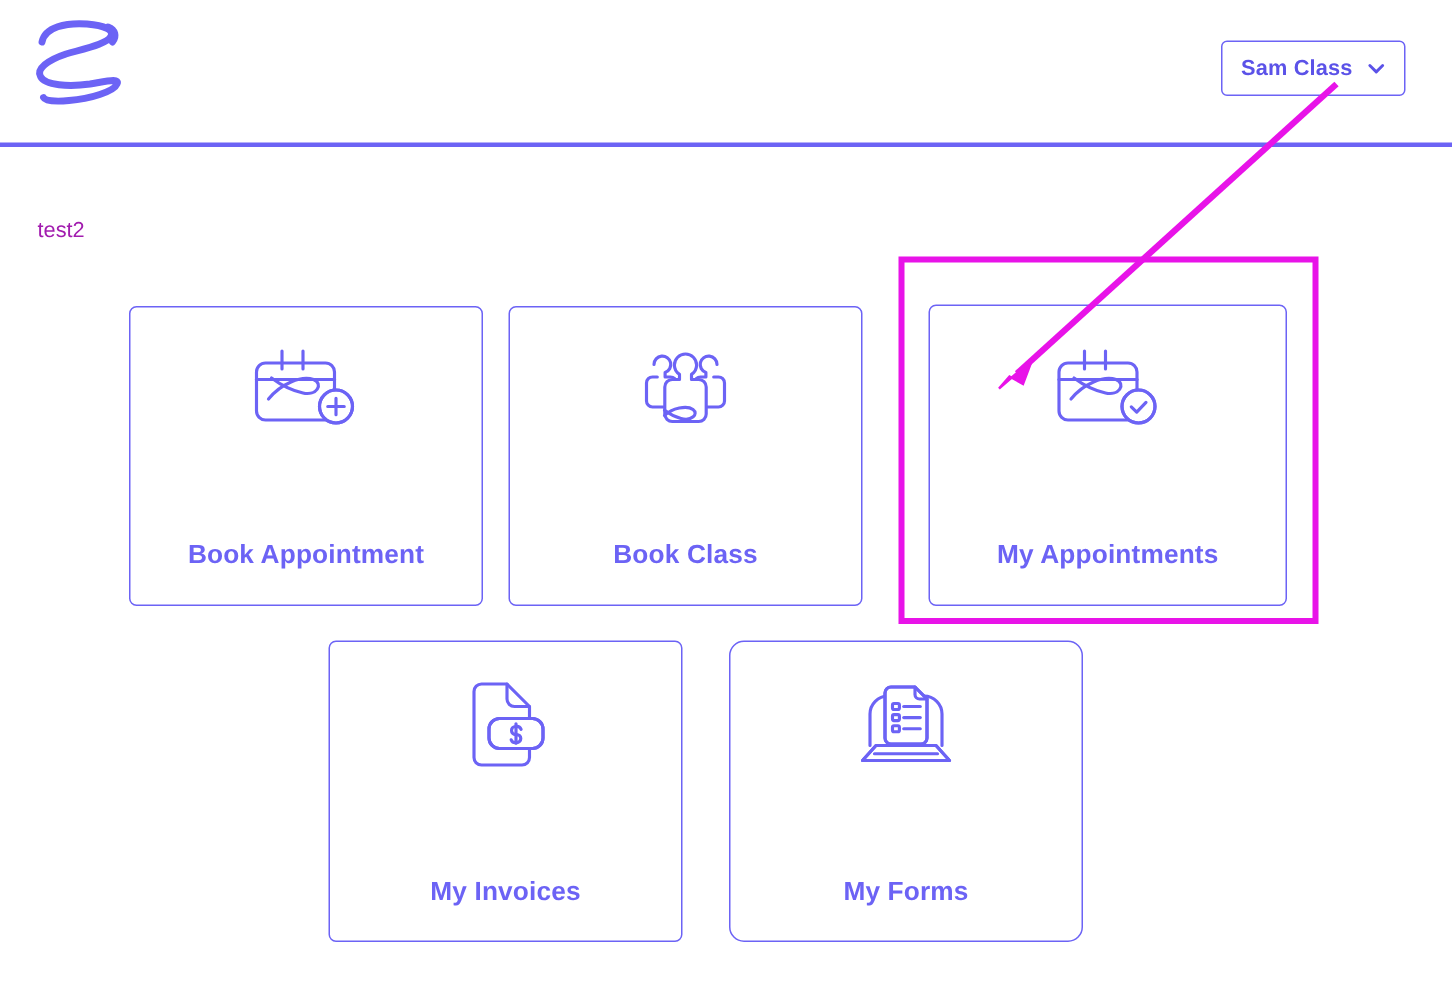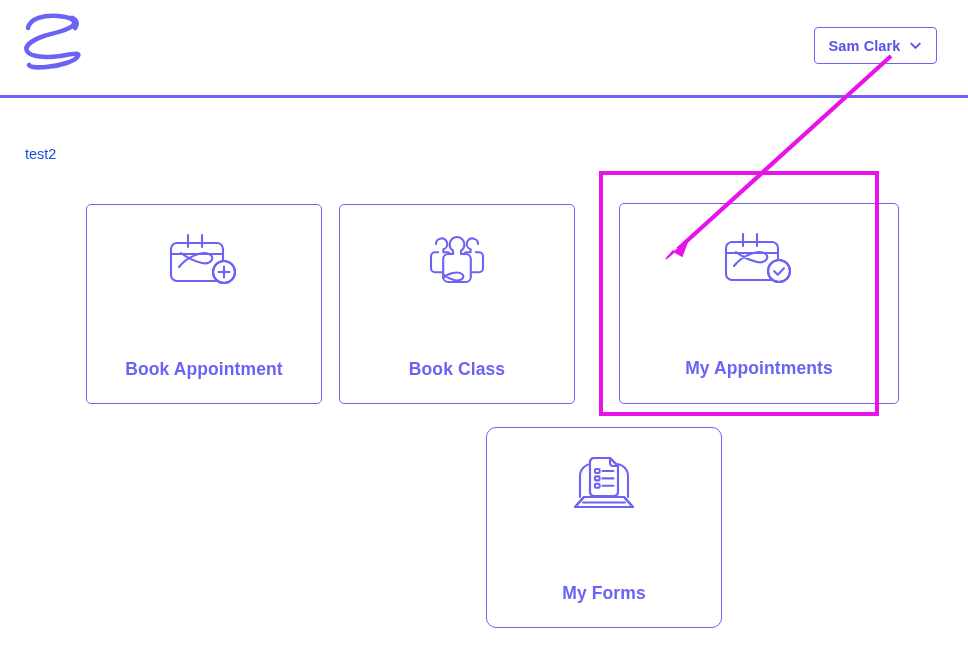--- a/index.html
+++ b/index.html
@@ -58,21 +58,21 @@
   .chev {
     width: 13px; height: 13px;
     display: block;
   }
 
   
   .page-label {
     position: absolute;
     left: 25px; top: 146px;
     font-size: 14.5px;
-    color: #1d4ed8;
+    color: #a21caf;
   }
 
   
   .card {
     position: absolute;
     background: #ffffff;
     border: 1.4px solid #6c63f5;
     border-radius: 5px;
     cursor: pointer;
     display: flex;
@@ -90,21 +90,21 @@
     color: #6c63f5;
     text-align: center;
     letter-spacing: .1px;
     white-space: nowrap;
     margin-top: 38px;
   }
 
   
   #card-book-appointment { left: 86px;  top: 204px; width: 236px; height: 200px; }
   #card-book-class       { left: 339px; top: 204px; width: 236px; height: 200px; }
-  #card-my-appointments  { left: 619px; top: 203px; width: 280px; height: 201px; }
+  #card-my-appointments  { left: 619px; top: 203px; width: 239px; height: 201px; }
   
   #card-my-invoices      { left: 219px; top: 427px; width: 236px; height: 201px; }
   #card-my-forms         { left: 486px; top: 427px; width: 236px; height: 201px; border-radius: 10px; }
 
   
   .annotation-layer {
     position: absolute;
     left: 0; top: 0;
     width: 968px; height: 670px;
     pointer-events: none;
@@ -129,21 +129,21 @@
         <g fill="none" stroke="#6c63f5" stroke-width="4.6" stroke-linecap="round" stroke-linejoin="round">
           <path d="M14 22 C16 12 30 9 44 10 C56 11 62 14 60 18 C58 23 44 26 30 30
                    C18 34 10 40 13 45 C16 51 32 52 46 50 C58 48 66 46 64 50
                    C62 55 46 60 32 61 C22 62 16 61 15 59"></path>
           <path d="M58 12 C63 14 64 18 61 22"></path>
         </g>
       </svg>
     </div>
 
     <div class="user-menu">
-      <span class="user-menu-label">Sam Clark</span>
+      <span class="user-menu-label">Sam Class</span>
       <span>
         <svg class="chev" viewBox="0 0 14 14" aria-hidden="true">
           <path d="M2.4 5 L7 9.6 L11.6 5" fill="none" stroke="#5b52e8" stroke-width="2.1" stroke-linecap="round" stroke-linejoin="round"></path>
         </svg>
       </span>
     </div>
 
     <div class="header-divider"></div>
   </div>
 
@@ -194,20 +194,35 @@
           <path d="M12 38 C20 28 34 22 42 25 C49 28 44 36 35 34 C26 32 18 27 14 24"></path>
           <circle cx="57" cy="43" r="11" fill="#ffffff"></circle>
           <circle cx="57" cy="43" r="11"></circle>
           <path d="M52.2 43.2 L55.8 46.8 L62 40.2"></path>
         </g>
       </svg>
     </span>
     <span class="card-label">My Appointments</span>
   </div>
 
+  <div class="card" id="card-my-invoices">
+    <span class="card-icon">
+      <svg width="62" height="64" viewBox="0 0 62 64" aria-hidden="true">
+        <g fill="none" stroke="#6c63f5" stroke-width="2.1" stroke-linecap="round" stroke-linejoin="round">
+          <path d="M10 10 a5 5 0 0 1 5 -5 h17 l15 15 v34 a5 5 0 0 1 -5 5 h-27 a5 5 0 0 1 -5 -5 z"></path>
+          <path d="M32 5 v10 a5 5 0 0 0 5 5 h10"></path>
+          <rect x="20" y="28" width="36" height="20" rx="7" fill="#ffffff"></rect>
+          <rect x="20" y="28" width="36" height="20" rx="7"></rect>
+          <path d="M38 31.5 v13"></path>
+          <path d="M41.4 35.2 a3.1 3.1 0 0 0 -3.1 -1.9 h-.6 a2.7 2.7 0 0 0 0 5.4 h.8 a2.7 2.7 0 0 1 0 5.4 h-.6 a3.1 3.1 0 0 1 -3.1 -1.9"></path>
+        </g>
+      </svg>
+    </span>
+    <span class="card-label">My Invoices</span>
+  </div>
 
   <div class="card" id="card-my-forms">
     <span class="card-icon">
       <svg width="66" height="64" viewBox="0 0 66 64" aria-hidden="true">
         <g fill="none" stroke="#6c63f5" stroke-width="2.1" stroke-linecap="round" stroke-linejoin="round">
 
           <path d="M9 46 v-21 a12 12 0 0 1 12 -12 h24 a12 12 0 0 1 12 12 v21"></path>
           <path d="M4 56 L13 46 h40 l9 10 z" fill="#ffffff"></path>
           <path d="M4 56 L13 46 h40 l9 10 z"></path>
           <path d="M12 51.5 h42"></path>

